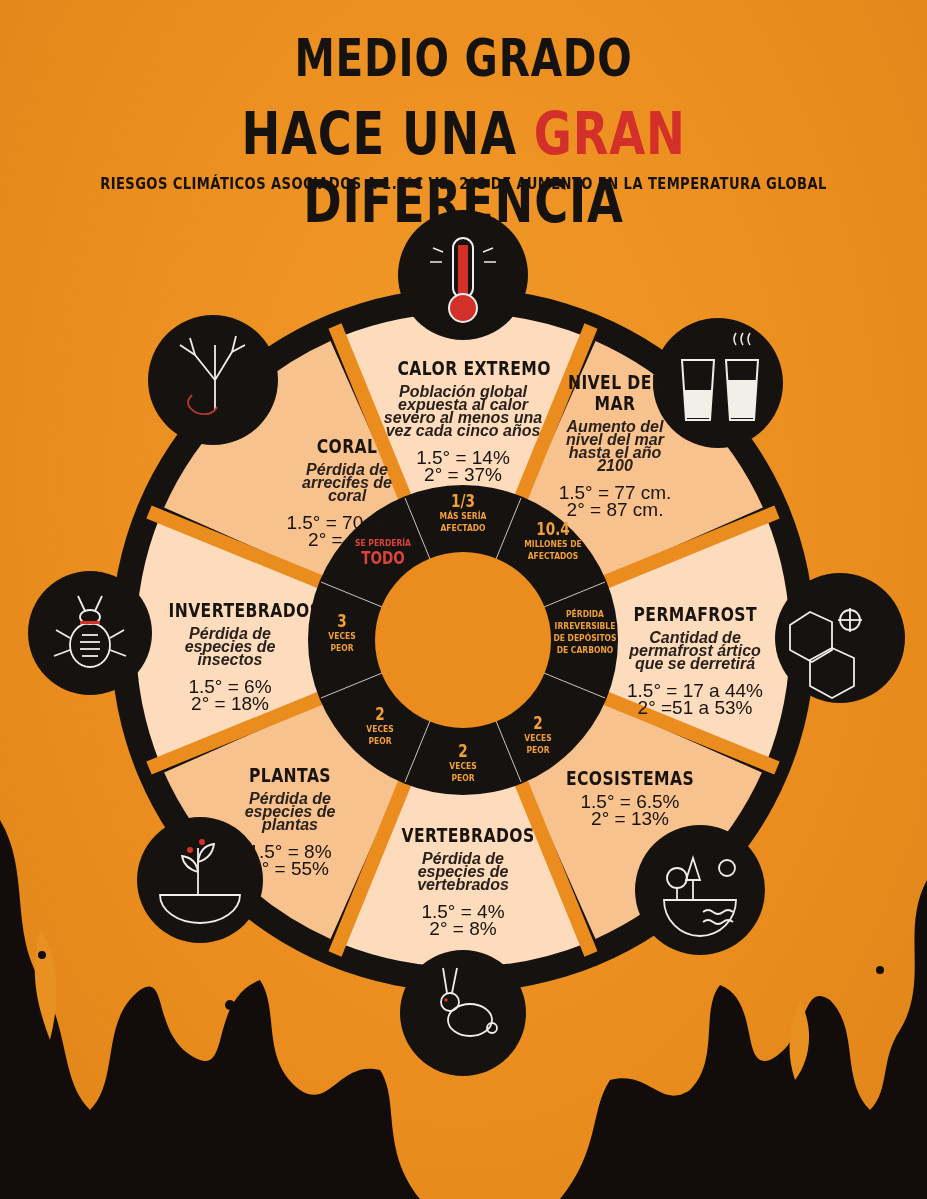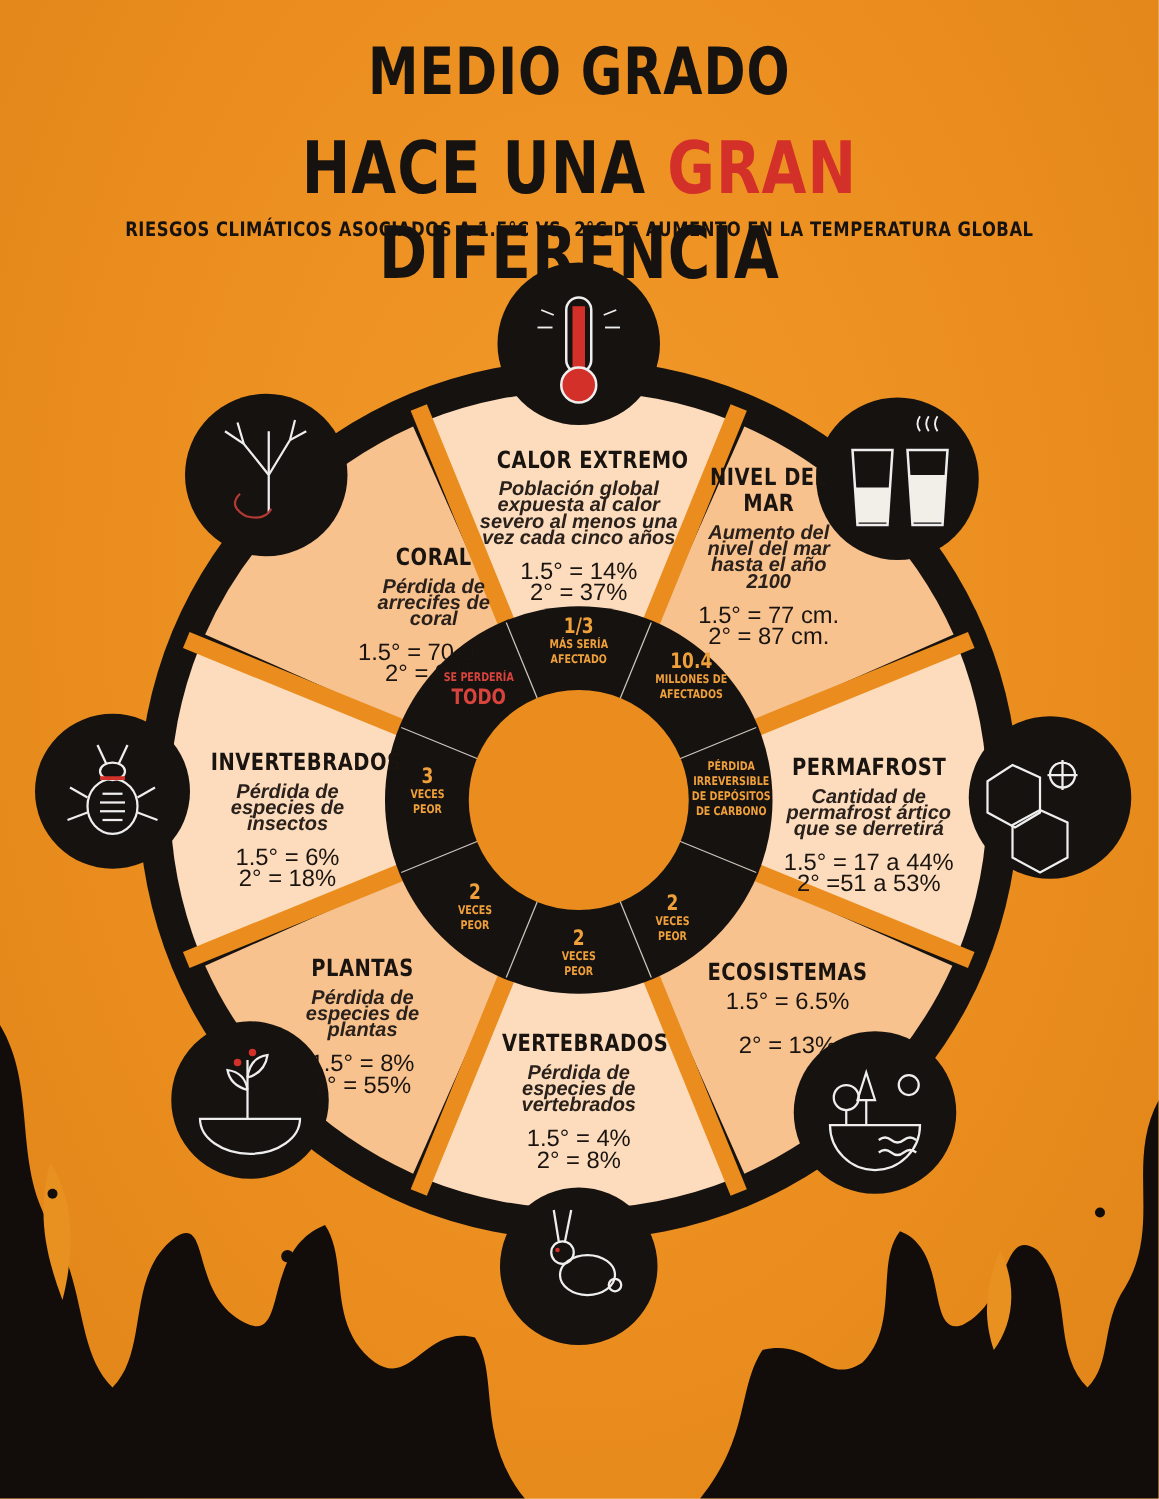--- a/index.html
+++ b/index.html
@@ -207,21 +207,21 @@
 </div>
 <div class="seg" style="left:620px; top:604px; width:150px;">
   <div class="h">PERMAFROST</div>
   <div class="d">Cantidad de permafrost ártico que se derretirá</div>
   <div class="v">1.5° = 17 a 44%</div>
   <div class="v" style="margin-top:0">2° =51 a 53%</div>
 </div>
 <div class="seg" style="left:530px; top:768px; width:200px;">
   <div class="h">ECOSISTEMAS</div>
   <div class="v" style="margin-top:4px">1.5° = 6.5%</div>
-  <div class="v" style="margin-top:18px">2° = 13%</div>
+  <div class="v" style="margin-top:0">2° = 13%</div>
 </div>
 <div class="seg" style="left:388px; top:825px; width:150px;">
   <div class="h">VERTEBRADOS</div>
   <div class="d">Pérdida de especies de vertebrados</div>
   <div class="v">1.5° = 4%</div>
   <div class="v" style="margin-top:0">2° = 8%</div>
 </div>
 <div class="seg" style="left:220px; top:765px; width:140px;">
   <div class="h">PLANTAS</div>
   <div class="d">Pérdida de especies de plantas</div>

